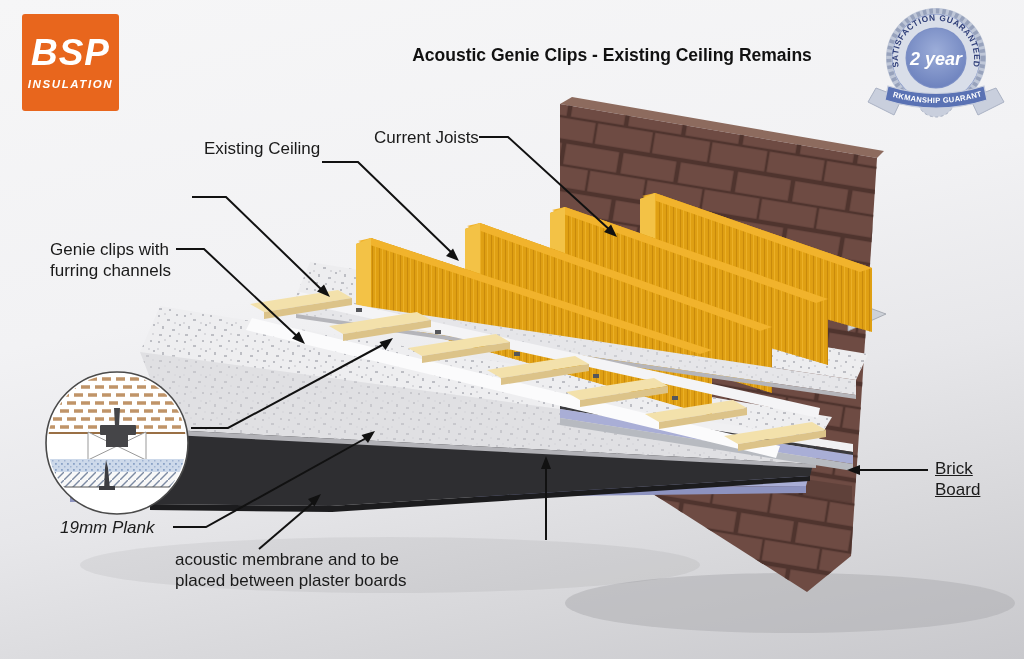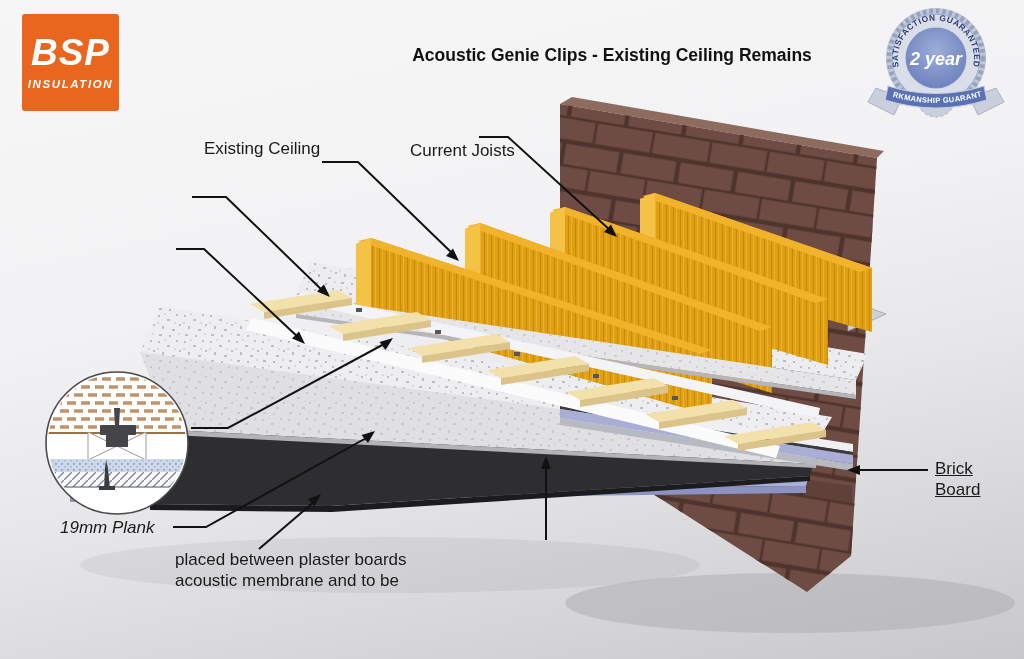--- a/index.html
+++ b/index.html
@@ -280,25 +280,29 @@
       <text x="70" y="63" text-anchor="middle" font-size="18" font-weight="bold" font-style="italic" fill="#ffffff">2 year</text>
     </g>
     <g>
       <path d="M 22,84 Q 70,99 118,84 L 121,98 Q 70,114 19,98 Z" fill="#5a72b4" stroke="#c8cede" stroke-width="1.2"></path>
       <text font-size="7.6" font-weight="bold" fill="#ffffff" letter-spacing="0.3" text-anchor="middle">
         <textPath href="#bannerCurve" startOffset="50%">WORKMANSHIP GUARANTEE</textPath>
       </text>
     </g>
   </svg>
 
-  <div class="lbl" style="left:374px;top:140px;margin-left:36px;">Current Joists</div>
+  <div class="lbl" style="left:374px;top:127px;">Current Joists</div>
   <div class="lbl" style="left:204px;top:138px;">Existing Ceiling</div>
+  <div class="lbl" style="left:50px;top:239px;">
+    <div>Genie clips with</div>
+    <div>furring channels</div>
+  </div>
   <div class="lbl" style="left:60px;top:517px;font-style:italic;">19mm Plank</div>
   <div class="lbl" style="left:175px;top:549px;">
+    <div>acoustic membrane and to be</div>
     <div>placed between plaster boards</div>
-    <div>acoustic membrane and to be</div>
   </div>
   <div class="lbl" style="left:935px;top:458px;text-decoration:underline;">
     <div>Brick</div>
     <div>Board</div>
   </div>
 
 </div>
 
 </body></html>

